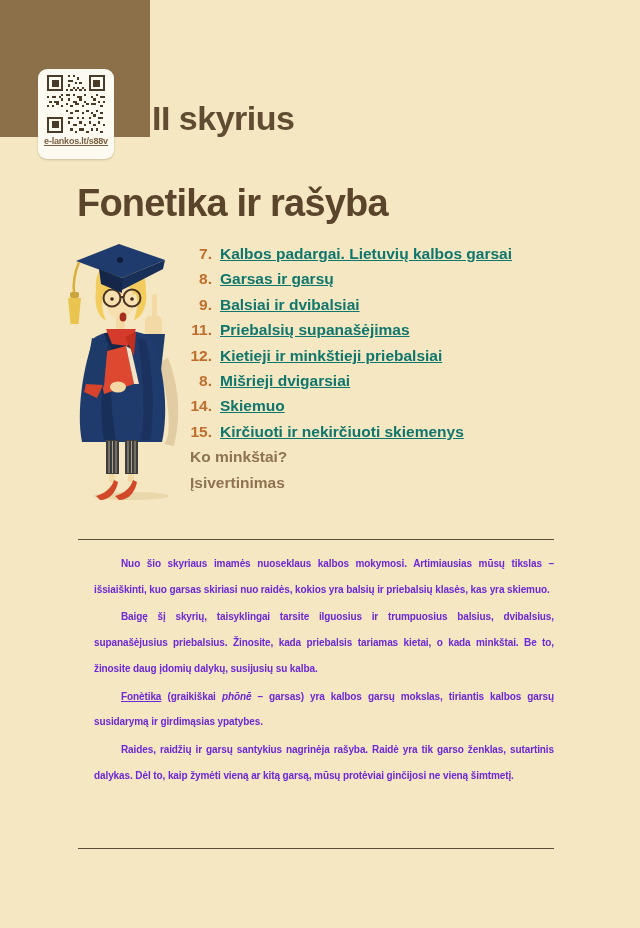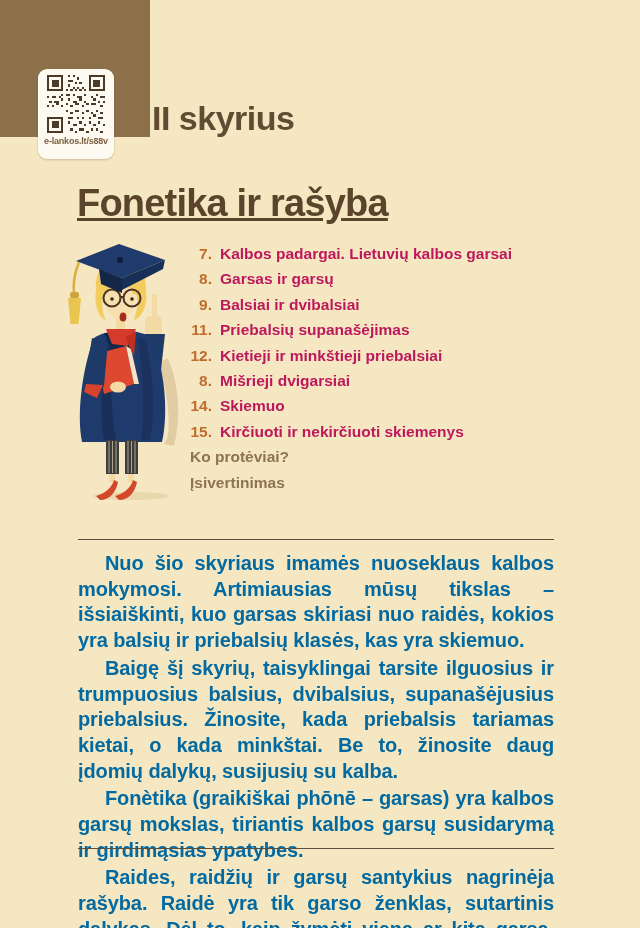--- a/index.html
+++ b/index.html
@@ -17,47 +17,47 @@
   .qr-card{
     position:absolute;left:38px;top:69px;width:76px;height:90px;
     background:#fdfaf2;border-radius:9px;
     box-shadow:0 1px 2px rgba(90,70,40,.25);
     display:flex;flex-direction:column;align-items:center;
     padding-top:6px;box-sizing:border-box;
   }
   .qr-card svg{width:58px;height:58px;display:block;}
   .qr-label{
     margin-top:3px;font-size:9px;font-weight:bold;color:#7a5f3e;
-    letter-spacing:-0.2px;white-space:nowrap;
+    letter-spacing:-0.2px;white-space:nowrap;text-decoration:underline;
   }
   .chapter{
     position:absolute;left:152px;top:99px;
     font-size:34px;font-weight:600;color:#5f4c33;letter-spacing:-0.5px;
   }
   .title{
     position:absolute;left:77px;top:182px;margin:0;
-    font-size:38px;font-weight:800;color:#5a452c;letter-spacing:-0.8px;text-decoration:underline;
+    font-size:38px;font-weight:800;color:#5a452c;letter-spacing:-0.8px;
   }
   .mascot{position:absolute;left:46px;top:238px;width:150px;height:268px;}
   .toc{position:absolute;left:186px;top:241px;width:400px;}
   .toc-row{display:flex;line-height:25.4px;font-size:15.5px;font-weight:bold;}
   .toc-num{width:26px;text-align:right;margin-right:8px;color:#bf6d2d;flex:none;}
-  .toc-label{color:#be185d;white-space:nowrap;}
+  .toc-label{color:#0f766e;white-space:nowrap;text-decoration:underline;}
   .toc-extra{padding-left:4px;color:#8e7351;line-height:25.6px;font-size:15.5px;font-weight:bold;}
   .divider{position:absolute;left:78px;width:476px;height:0;border-top:1px solid #5c4e3c;}
   .d1{top:539px;}
   .d2{top:848px;}
   .intro{position:absolute;left:78px;top:551px;width:476px;}
   .intro p{
-    margin:0 0 2px 0;text-indent:27px;text-align:justify;
-    font-size:20px;line-height:25.7px;font-weight:600;color:#0369a1;
+    margin:0 0 2px 16px;text-indent:27px;text-align:justify;
+    font-size:10px;line-height:25.7px;font-weight:600;color:#6d28d9;
     letter-spacing:-0.1px;
   }
-  .intro .b{font-weight:800;}
-  .intro .i{}
+  .intro .b{font-weight:800;text-decoration:underline;}
+  .intro .i{font-style:italic;}
 </style>
 </head>
 <body>
 
 <div class="page">
 
   <div class="brown-block"></div>
 
   <div class="qr-card">
     <svg viewBox="0 0 25 25" shape-rendering="crispEdges">
@@ -177,21 +177,21 @@
         <span class="toc-label">Mišrieji dvigarsiai</span>
       </div>
     <div class="toc-row">
         <span class="toc-num">14.</span>
         <span class="toc-label">Skiemuo</span>
       </div>
     <div class="toc-row">
         <span class="toc-num">15.</span>
         <span class="toc-label">Kirčiuoti ir nekirčiuoti skiemenys</span>
       </div>
-    <div class="toc-extra">Ko protėviai?</div>
+    <div class="toc-extra">Ko minkštai?</div>
     <div class="toc-extra">Įsivertinimas</div>
   </div>
 
   <div class="divider d1"></div>
 
   <div class="intro">
     <p><span>Nuo šio skyriaus imamės nuoseklaus kalbos mokymosi. Artimiausias mūsų tikslas – išsiaiškinti, kuo garsas skiriasi nuo raidės, kokios yra balsių ir priebalsių klasės, kas yra skiemuo.</span></p>
     <p><span>Baigę šį skyrių, taisyklingai tarsite ilguosius ir trumpuosius balsius, dvibalsius, supanašėjusius priebalsius. Žinosite, kada priebalsis tariamas kietai, o kada minkštai. Be to, žinosite daug įdomių dalykų, susijusių su kalba.</span></p>
     <p><span class="b">Fonètika</span><span> (graikiškai </span><span class="i">phōnē</span><span> – garsas) yra kalbos garsų mokslas, tiriantis kalbos garsų susidarymą ir girdimąsias ypatybes.</span></p>
     <p><span>Raides, raidžių ir garsų santykius nagrinėja rašyba. Raidė yra tik garso ženklas, sutartinis dalykas. Dėl to, kaip žymėti vieną ar kitą garsą, mūsų protėviai ginčijosi ne vieną šimtmetį.</span></p>

